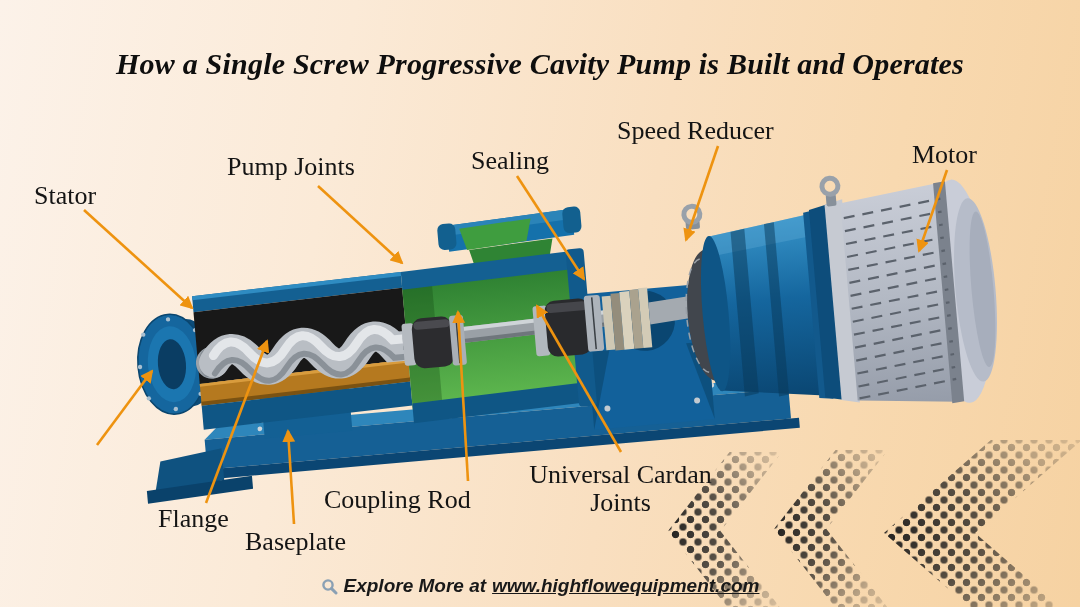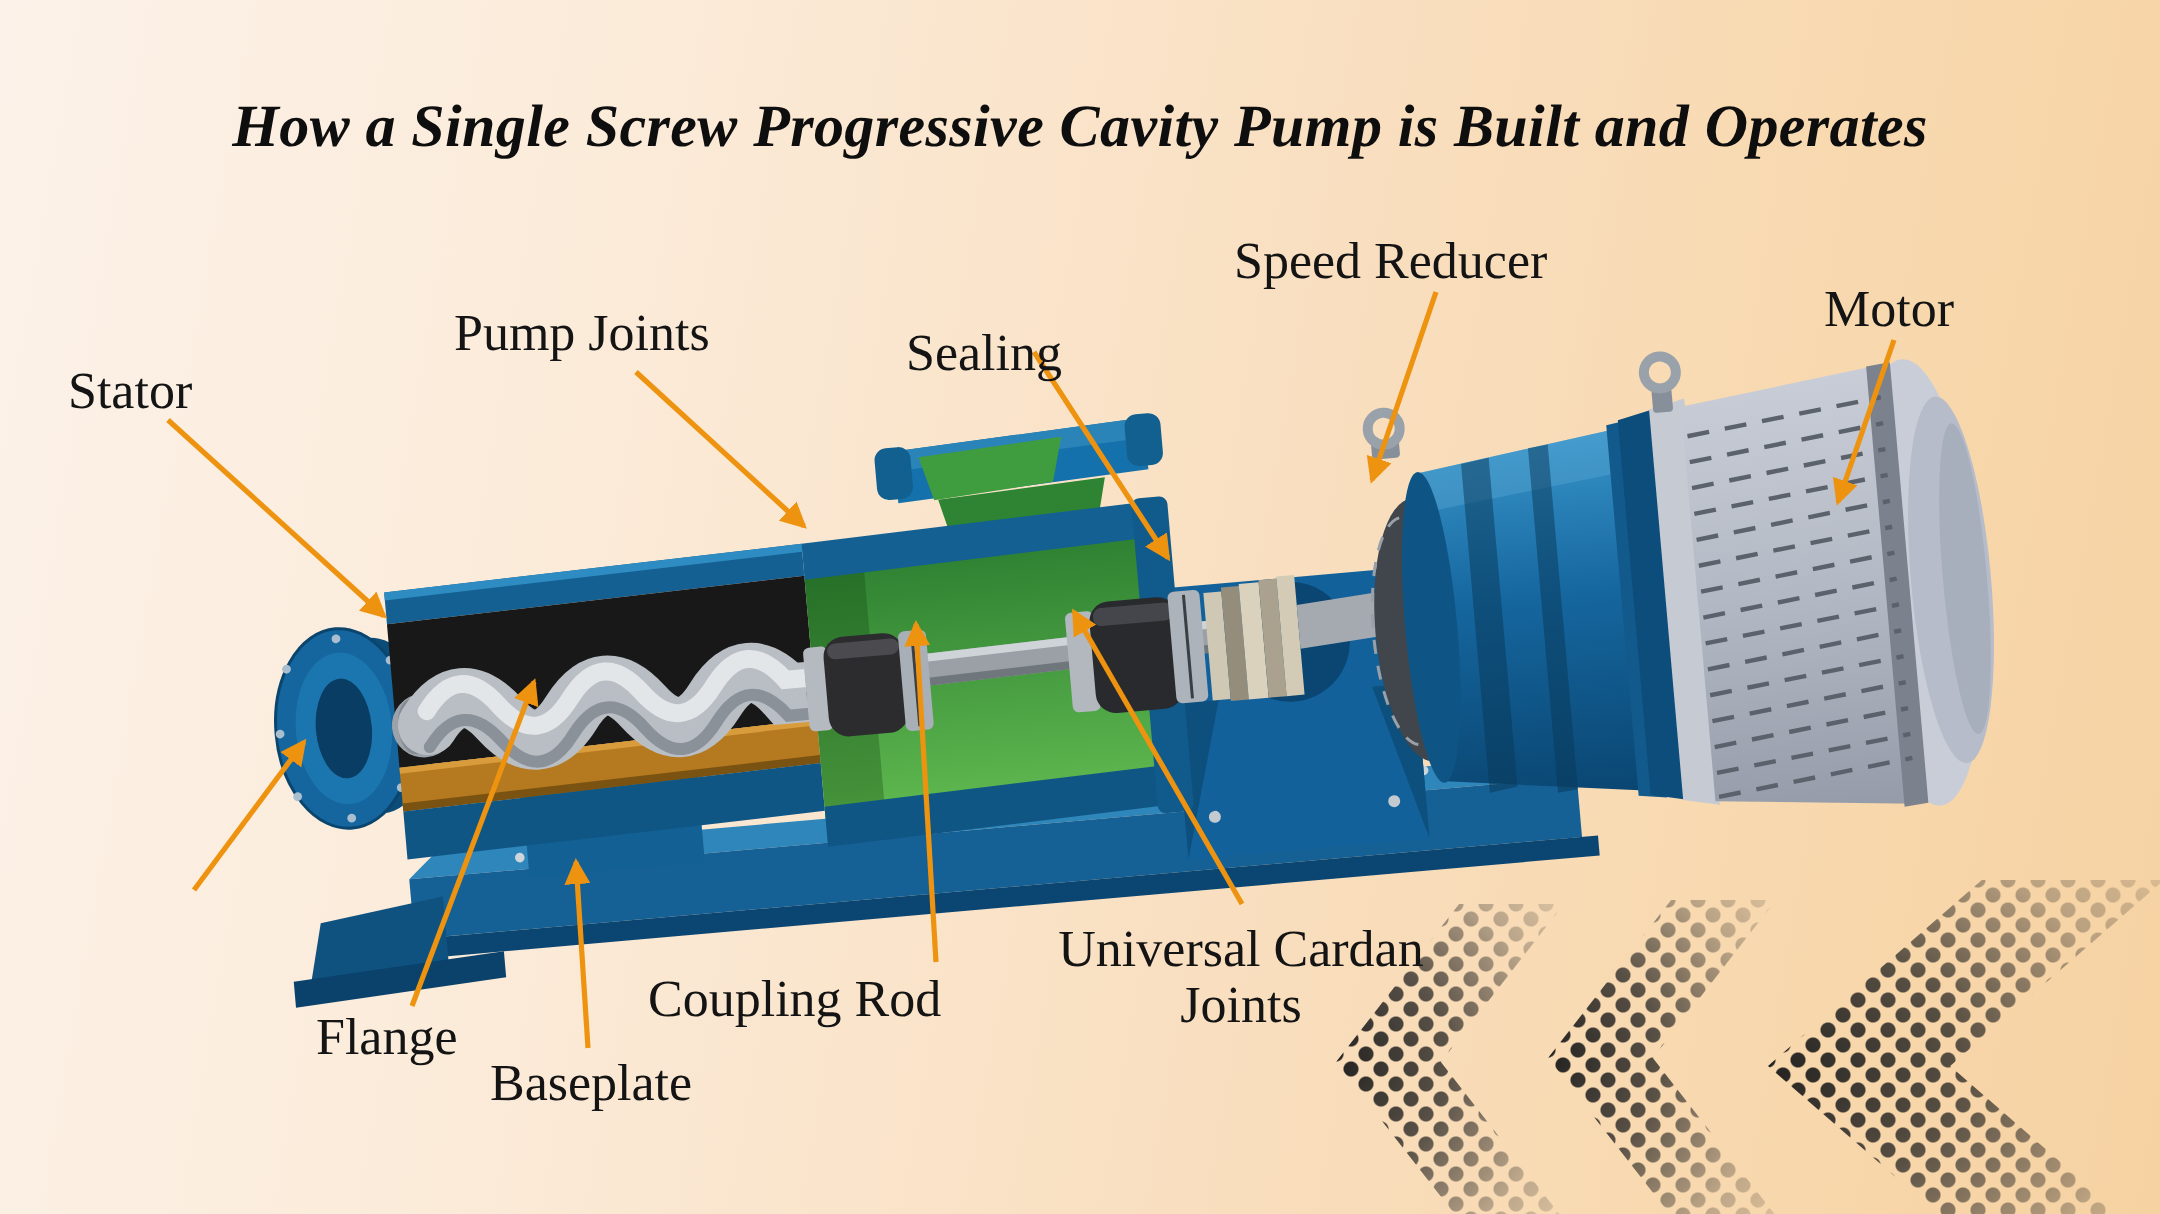--- a/index.html
+++ b/index.html
@@ -9,21 +9,21 @@
     font-family:"Liberation Serif", serif;color:#141414;
   }
   .title{
     position:absolute;top:34px;left:0;right:0;text-align:center;
     font-size:30px;font-weight:bold;font-style:italic;color:#0e0e0e;letter-spacing:.2px;margin-top:13px;
   }
   .lbl{position:absolute;font-size:26px;line-height:1.06;white-space:nowrap;color:#141414;text-align:center;}
   .lbl.wrap{white-space:normal;text-align:center;}
   #lbl-stator{left:34px;top:182px;}
   #lbl-pump-housing{left:227px;top:153px;}
-  #lbl-sealing{left:453px;top:147px;margin-top:16px;}
+  #lbl-sealing{left:471px;top:147px;}
   #lbl-speed-reducer{left:617px;top:117px;}
   #lbl-motor{left:912px;top:141px;}
   #lbl-discharge-flange{left:16px;top:448px;width:114px;}
   #lbl-rotor{left:158px;top:505px;}
   #lbl-baseplate{left:245px;top:528px;}
   #lbl-coupling-rod{left:324px;top:486px;}
   #lbl-universal{left:518px;top:461px;width:205px;}
   .diagram{position:absolute;left:0;top:0;width:1080px;height:607px;}
   .footer{
     position:absolute;left:0;right:0;top:575px;display:flex;align-items:center;justify-content:center;gap:6px;
@@ -253,14 +253,22 @@
   <div class="lbl" id="lbl-motor">Motor</div>
   <div class="lbl" id="lbl-rotor">Flange</div>
   <div class="lbl" id="lbl-coupling-rod">Coupling Rod</div>
   <div class="lbl" id="lbl-baseplate">Baseplate</div>
   <div class="lbl wrap" id="lbl-universal">Universal Cardan Joints</div>
 
   <div class="chev" id="chev-1"></div>
   <div class="chev" id="chev-2"></div>
   <div class="chev" id="chev-3"></div>
 
+  <div class="footer">
+    <svg width="17" height="17" viewBox="0 0 17 17">
+      <circle cx="7" cy="7" r="4.6" fill="none" stroke="#8aa0b4" stroke-width="2.4"></circle>
+      <line x1="10.6" y1="10.6" x2="15" y2="15" stroke="#8aa0b4" stroke-width="3" stroke-linecap="round"></line>
+    </svg>
+    <span>Explore More at</span>
+    <span class="link">www.highflowequipment.com</span>
+  </div>
 
 </div>
 
 </body></html>

